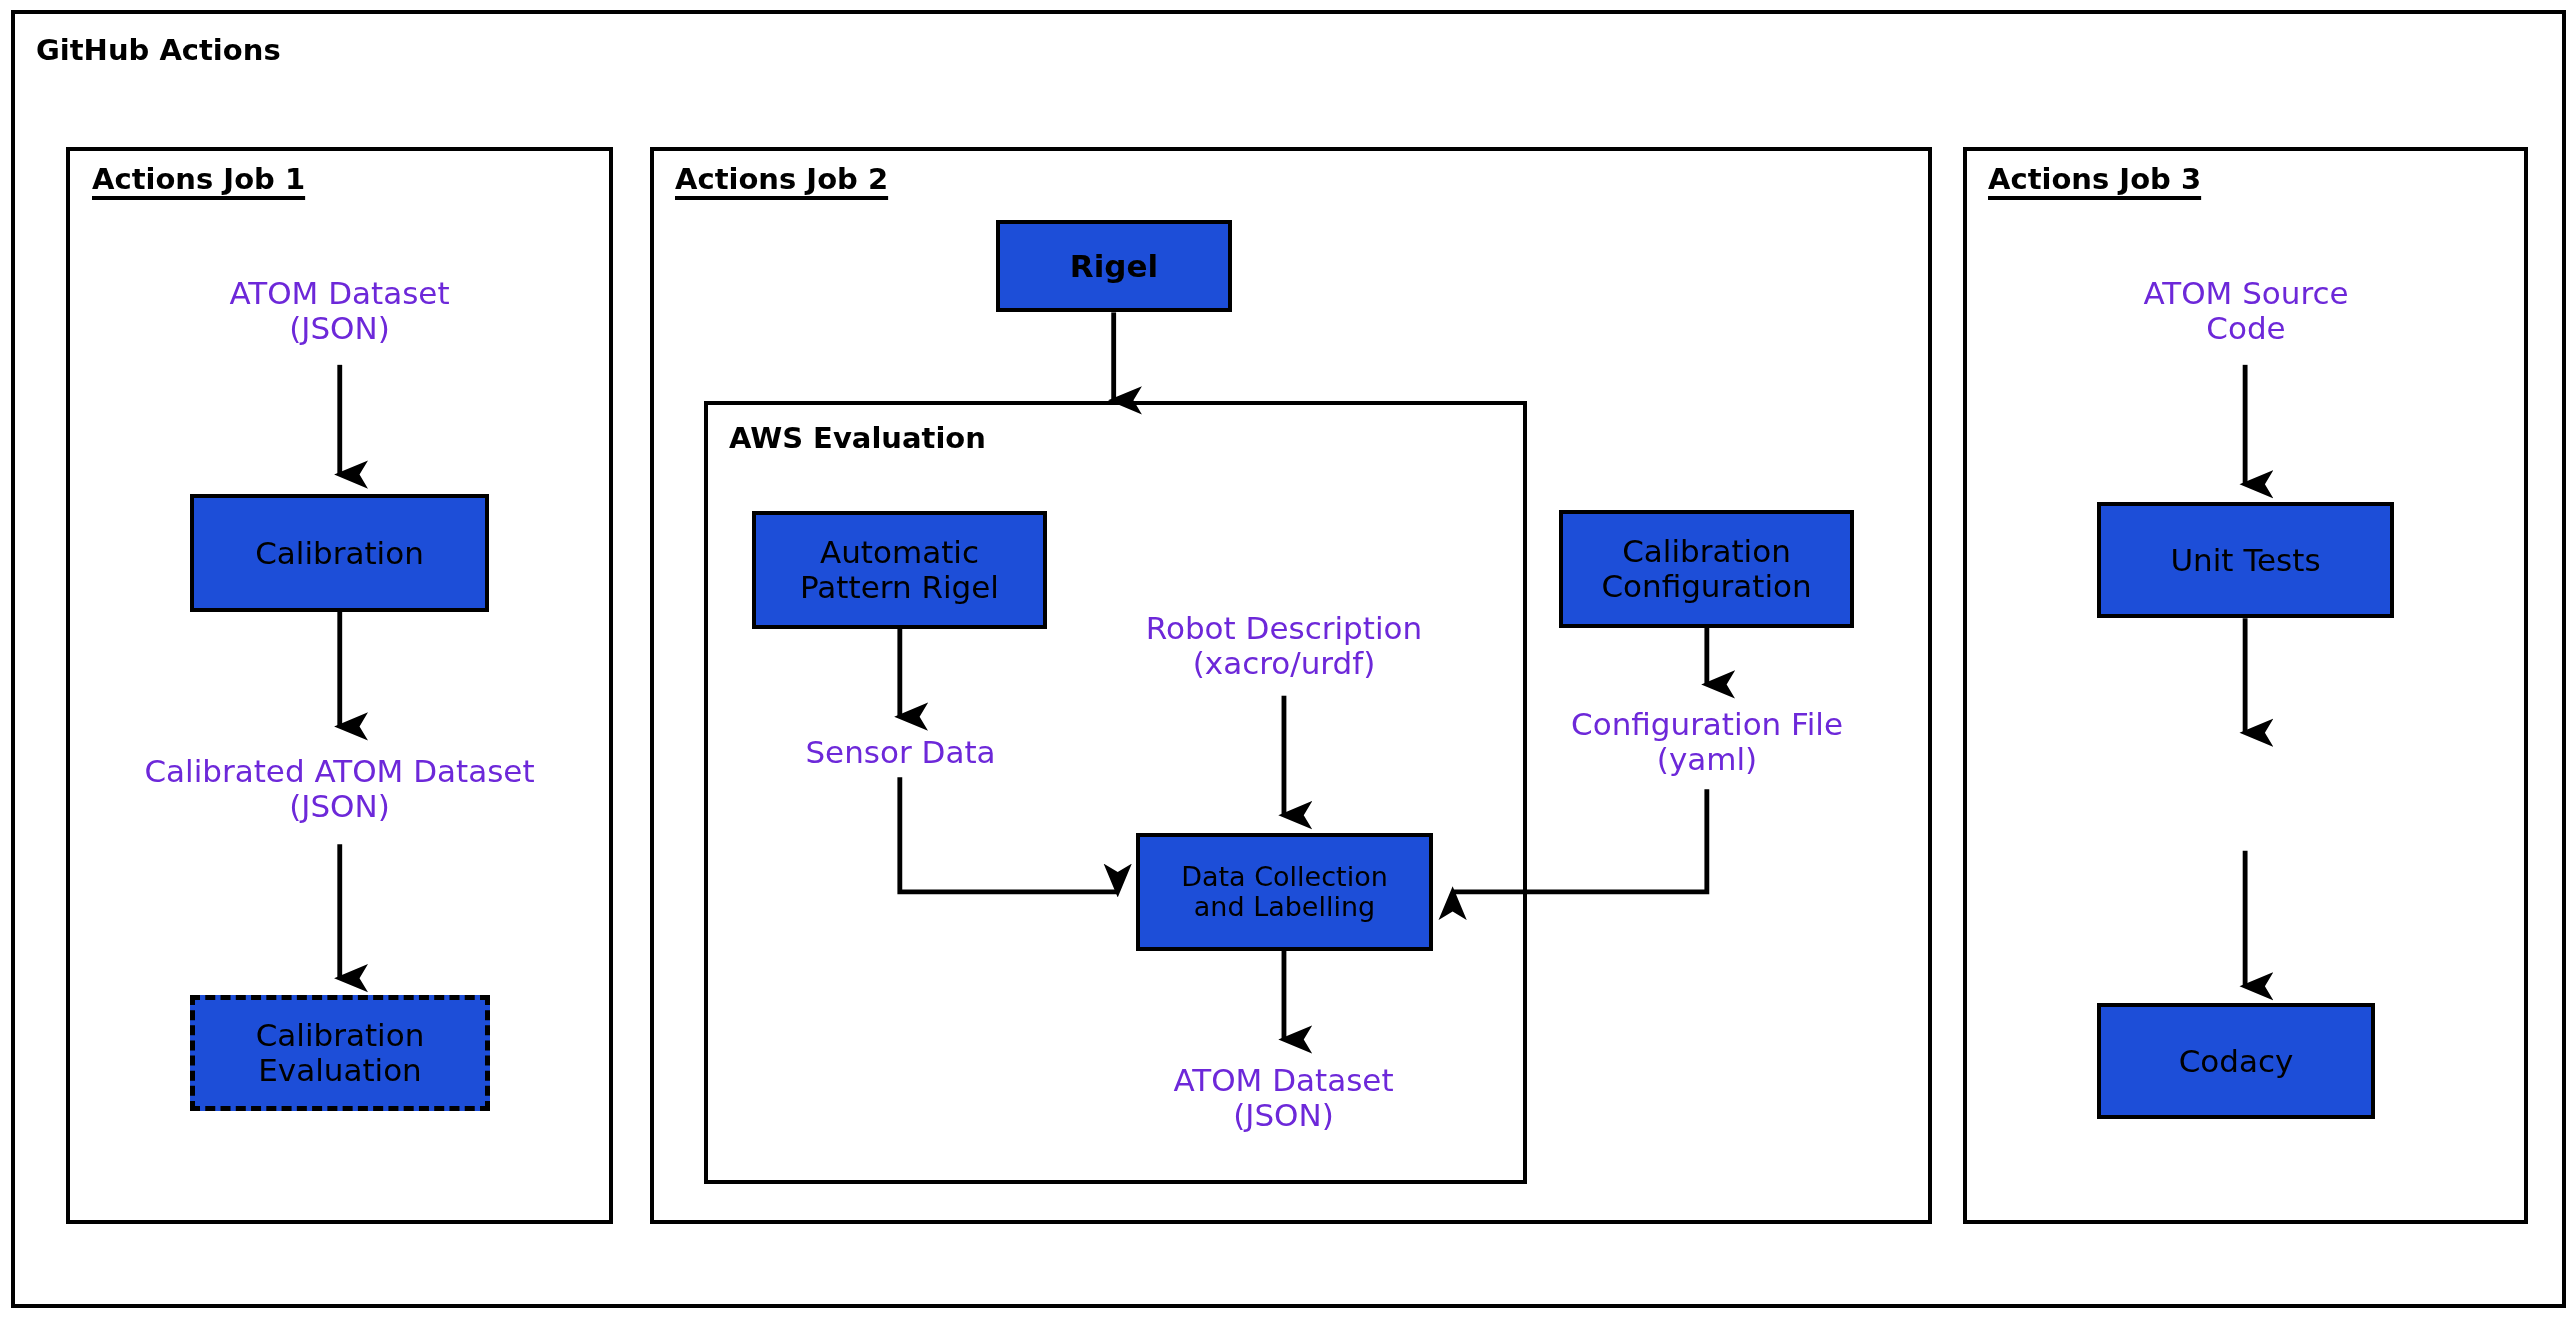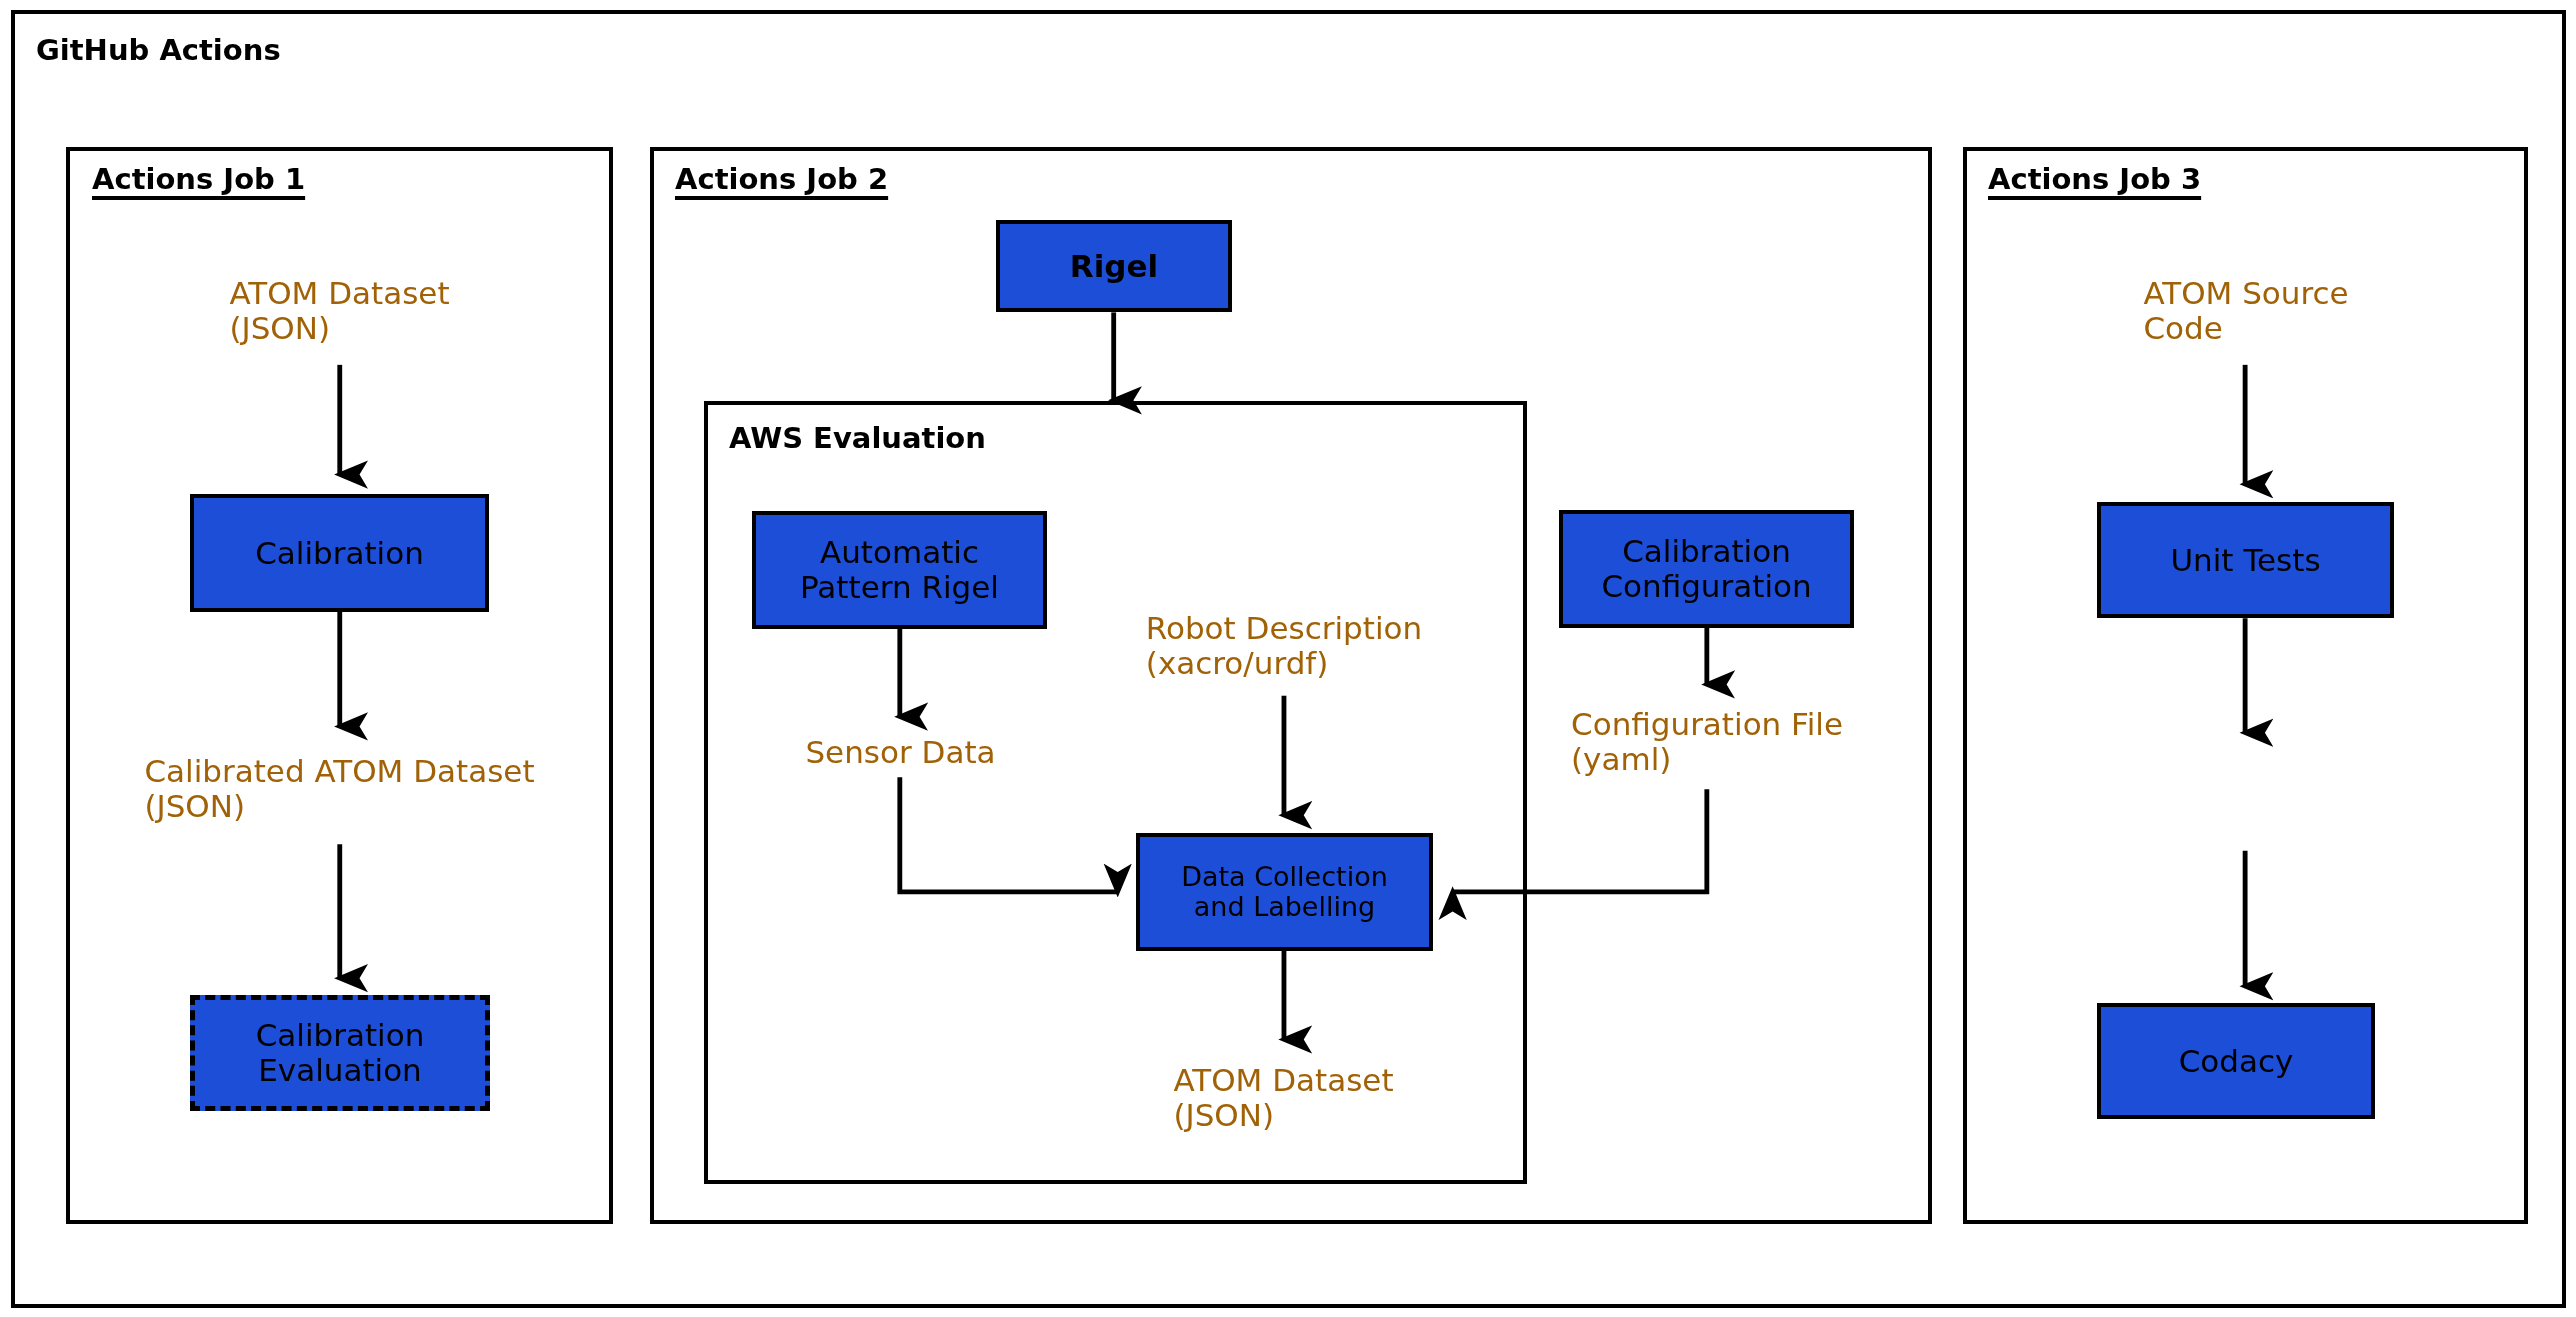--- a/index.html
+++ b/index.html
@@ -52,22 +52,22 @@
   .node.dashed {
     border-style: dashed;
     border-width: 5.6px;
   }
   .node.bold-label {
     font-weight: bold;
   }
   
   .label {
     position: absolute;
-    text-align: left;
-    color: #a16207;
+    text-align: center;
+    color: #6d28d9;
     line-height: 1.12;
     white-space: pre-line;
     display: flex;
     align-items: center;
     justify-content: center;
   }
   
   #connectors {
     position: absolute;
     left: 0;

